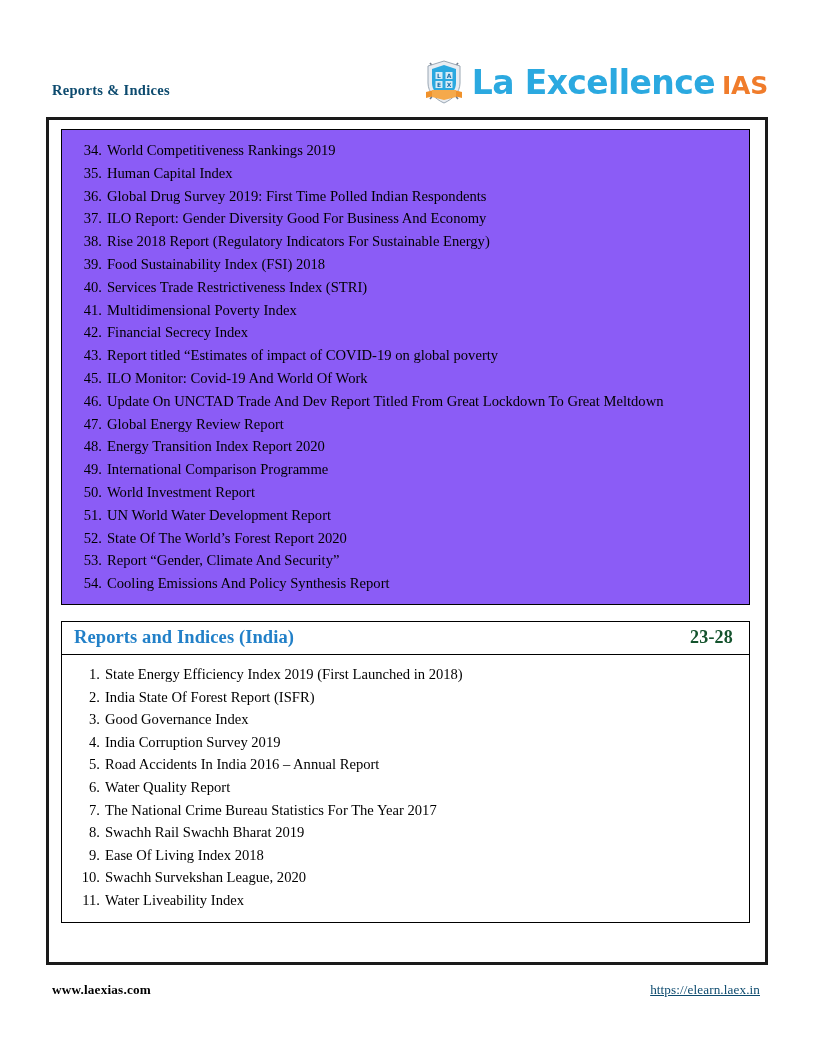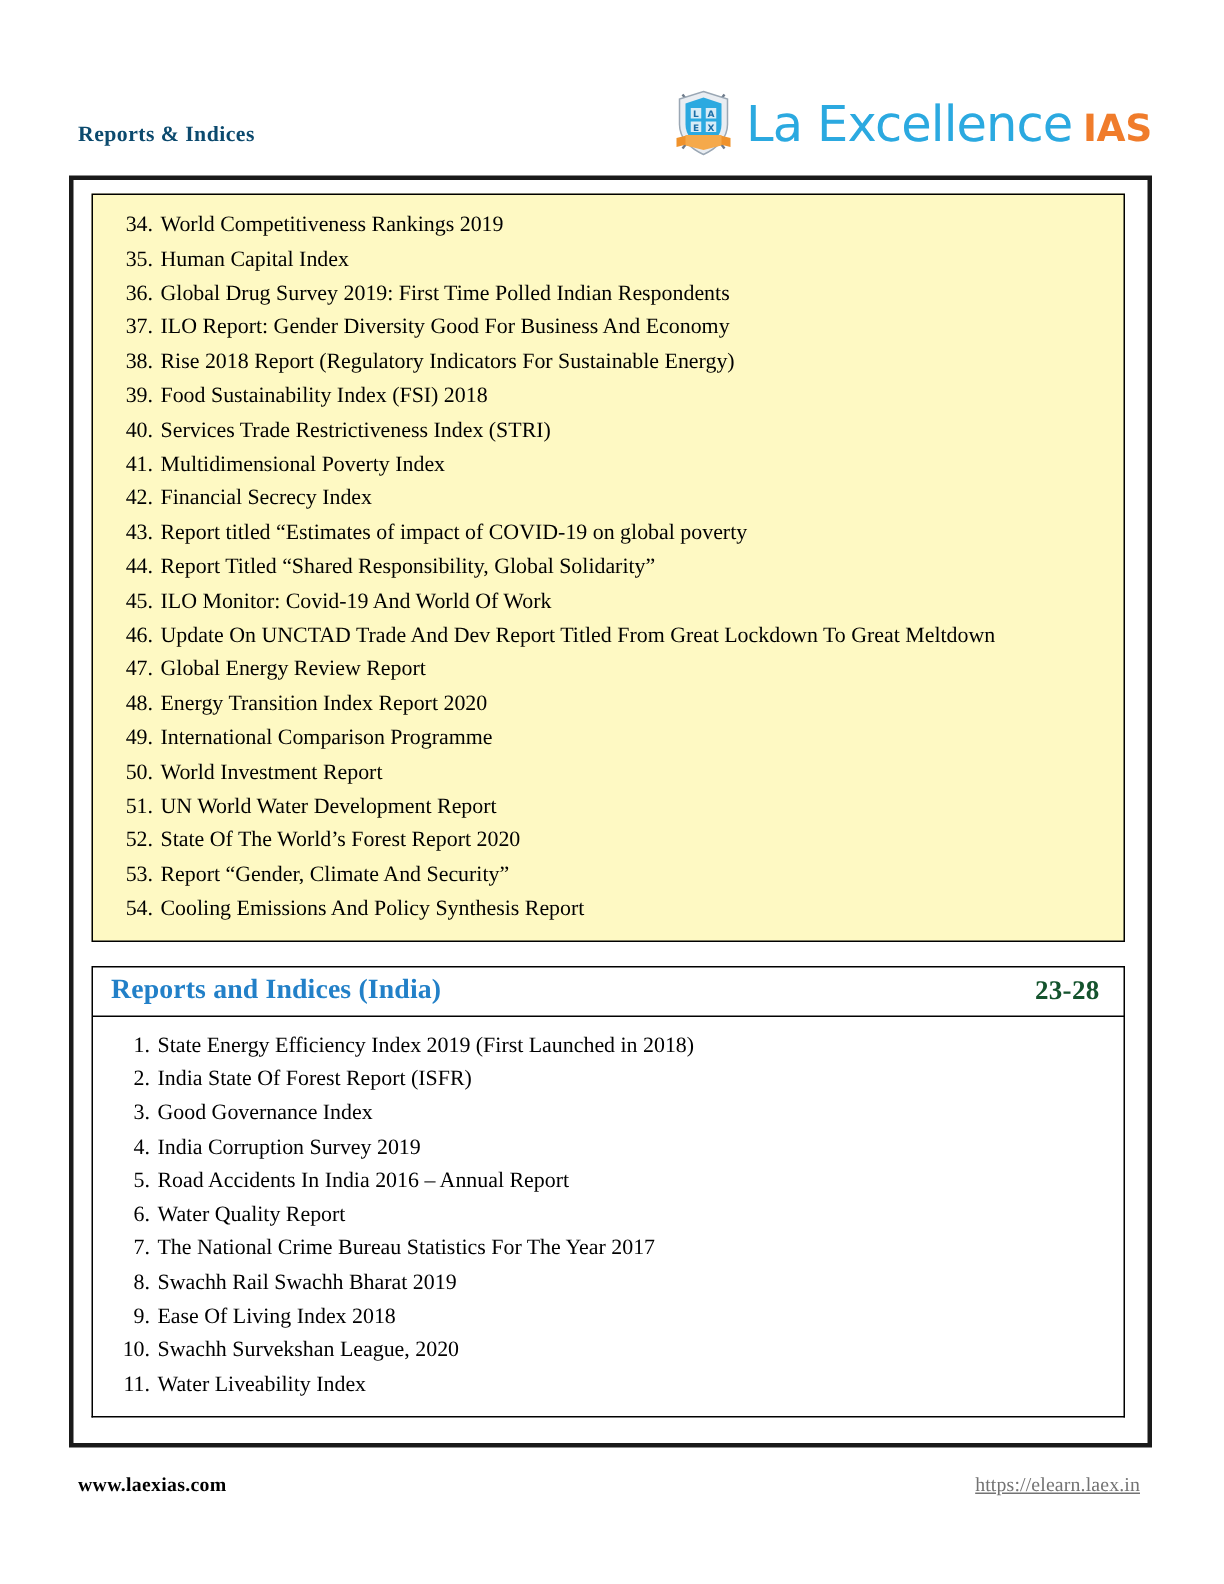--- a/index.html
+++ b/index.html
@@ -55,21 +55,21 @@
     position: relative;
     flex: 0 0 auto;
   }
   .logo-wordmark {
     display: flex;
     align-items: baseline;
     gap: 7px;
   }
   .logo-la-excellence {
     font-family: "DejaVu Sans", "Liberation Sans", sans-serif;
-    font-weight: normal;
+    font-weight: bold;
     font-size: 33px;
     color: #2BA9E0;
     letter-spacing: -0.6px;
     line-height: 1;
   }
   .logo-ias {
     font-family: "DejaVu Sans", "Liberation Sans", sans-serif;
     font-weight: bold;
     font-size: 25px;
     color: #F07C2B;
@@ -94,21 +94,21 @@
     left: 61px;
     top: 129px;
     width: 689px;
     box-sizing: border-box;
   }
 
   
   .box {
     border: 1px solid #000000;
     box-sizing: border-box;
-    background: #fef9c3;
+    background: #8b5cf6;
   }
   .box + .box-gap {
     height: 16px;
   }
 
   .list-box {
     padding: 9px 14px 9px 14px;
   }
   ol.item-list {
     margin: 0;
@@ -198,21 +198,21 @@
     color: #000000;
     letter-spacing: 0.2px;
     white-space: nowrap;
   }
   .footer-link {
     position: absolute;
     right: 56px;
     top: 0;
     font-family: "Liberation Serif", "DejaVu Serif", serif;
     font-size: 13.2px;
-    color: #737373;
+    color: #0c4a6e;
     letter-spacing: 0.1px;
     white-space: nowrap;
     cursor: pointer;
   }
 </style>
 </head>
 <body>
 
 <div class="page">
 
@@ -291,24 +291,20 @@
         </li>
         <li>
           <span class="li-num">42.</span>
           <span class="li-text">Financial Secrecy Index</span>
         </li>
         <li>
           <span class="li-num">43.</span>
           <span class="li-text">Report titled “Estimates of impact of COVID-19 on global poverty</span>
         </li>
         <li>
-          <span class="li-num">44.</span>
-          <span class="li-text">Report Titled “Shared Responsibility, Global Solidarity”</span>
-        </li>
-        <li>
           <span class="li-num">45.</span>
           <span class="li-text">ILO Monitor: Covid-19 And World Of Work</span>
         </li>
         <li>
           <span class="li-num">46.</span>
           <span class="li-text justify-full">Update On UNCTAD Trade And Dev Report Titled From Great Lockdown To Great Meltdown</span>
         </li>
         <li>
           <span class="li-num">47.</span>
           <span class="li-text">Global Energy Review Report</span>

